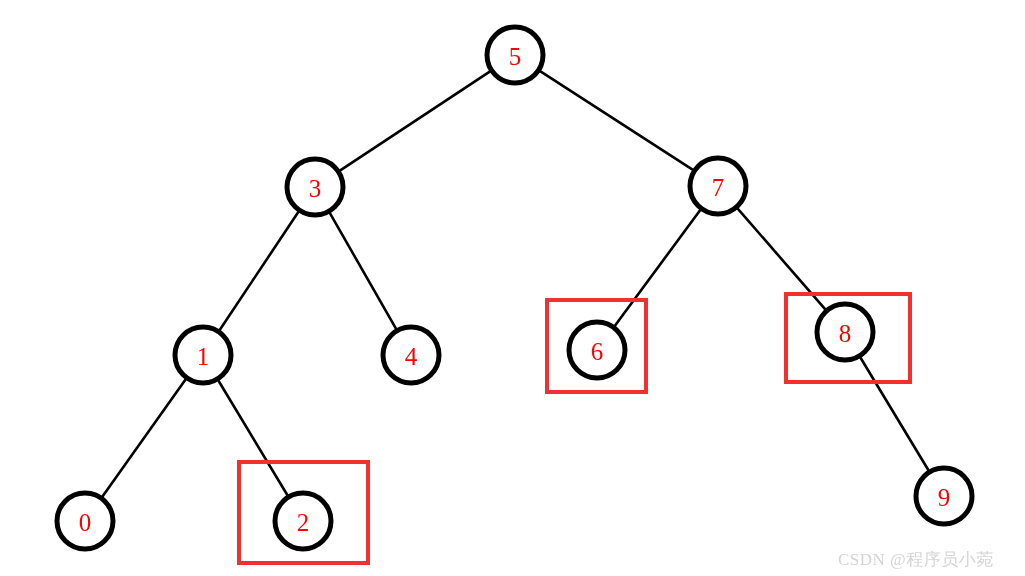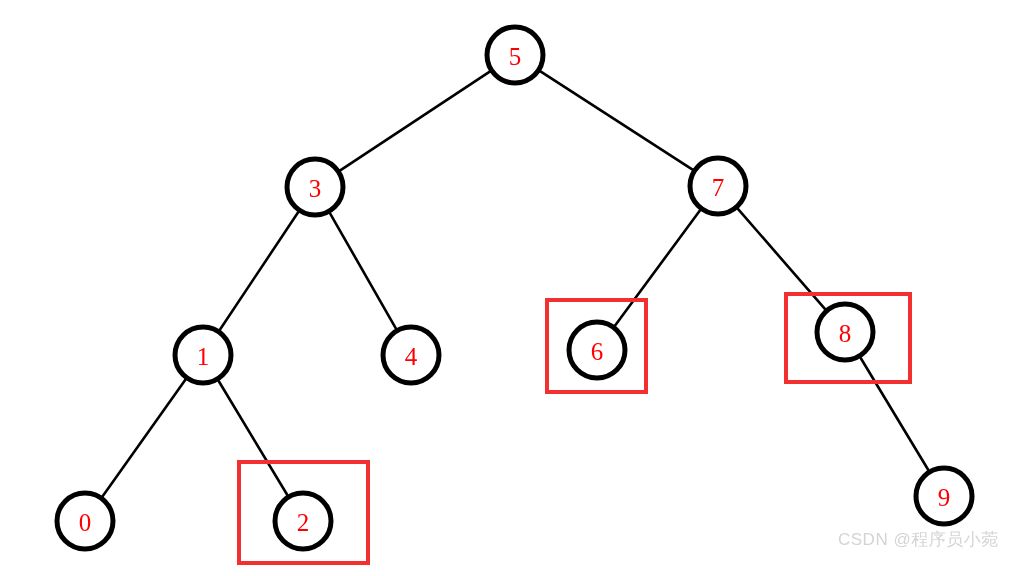--- a/index.html
+++ b/index.html
@@ -110,14 +110,14 @@
         <g>
           <circle cx="303" cy="521" r="28" class="node-circle"></circle>
           <text x="303" y="522" class="node-label">2</text>
         </g>
         <g>
           <circle cx="944" cy="496" r="28" class="node-circle"></circle>
           <text x="944" y="497" class="node-label">9</text>
         </g>
       </g>
   </svg>
-  <div class="watermark" style="left: 838px; top: 528px;">CSDN @程序员小菀</div>
+  <div class="watermark" style="left: 838px; top: 548px; font-family: Liberation Serif, serif;">CSDN @程序员小菀</div>
 </div>
 
 </body></html>

